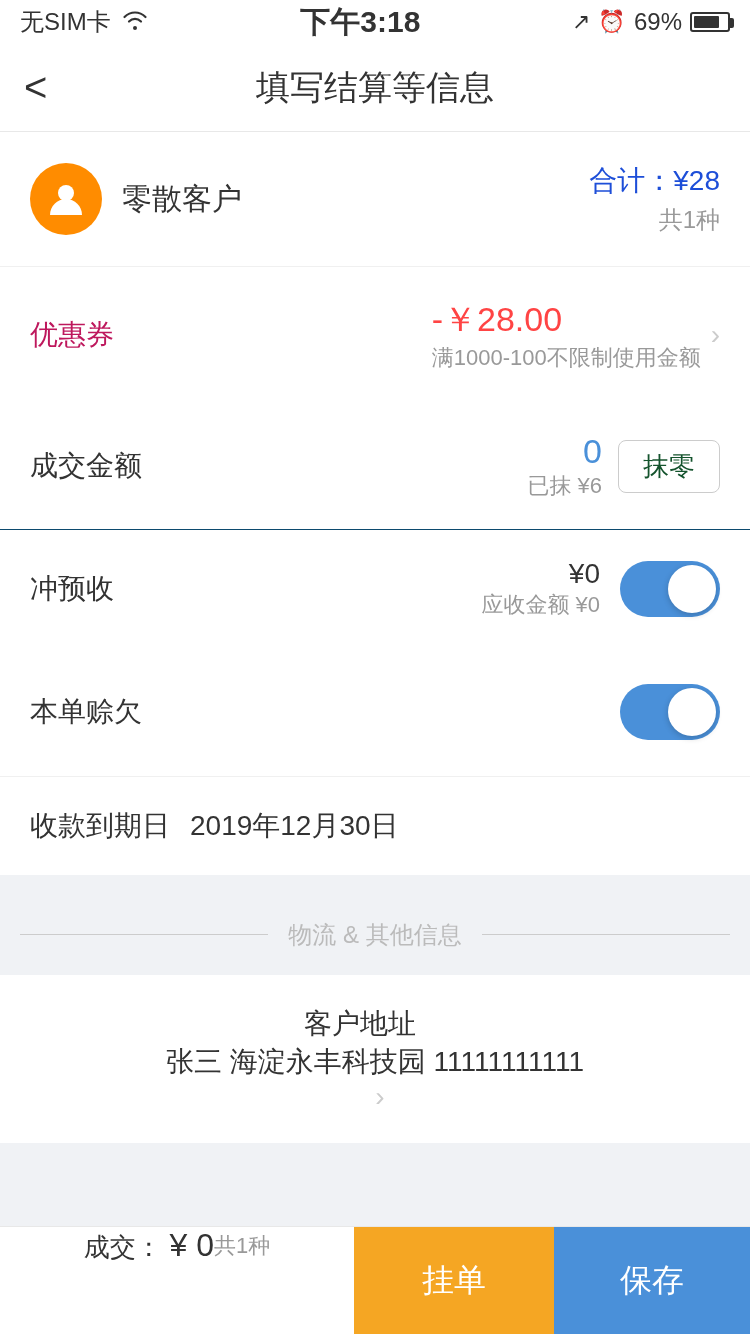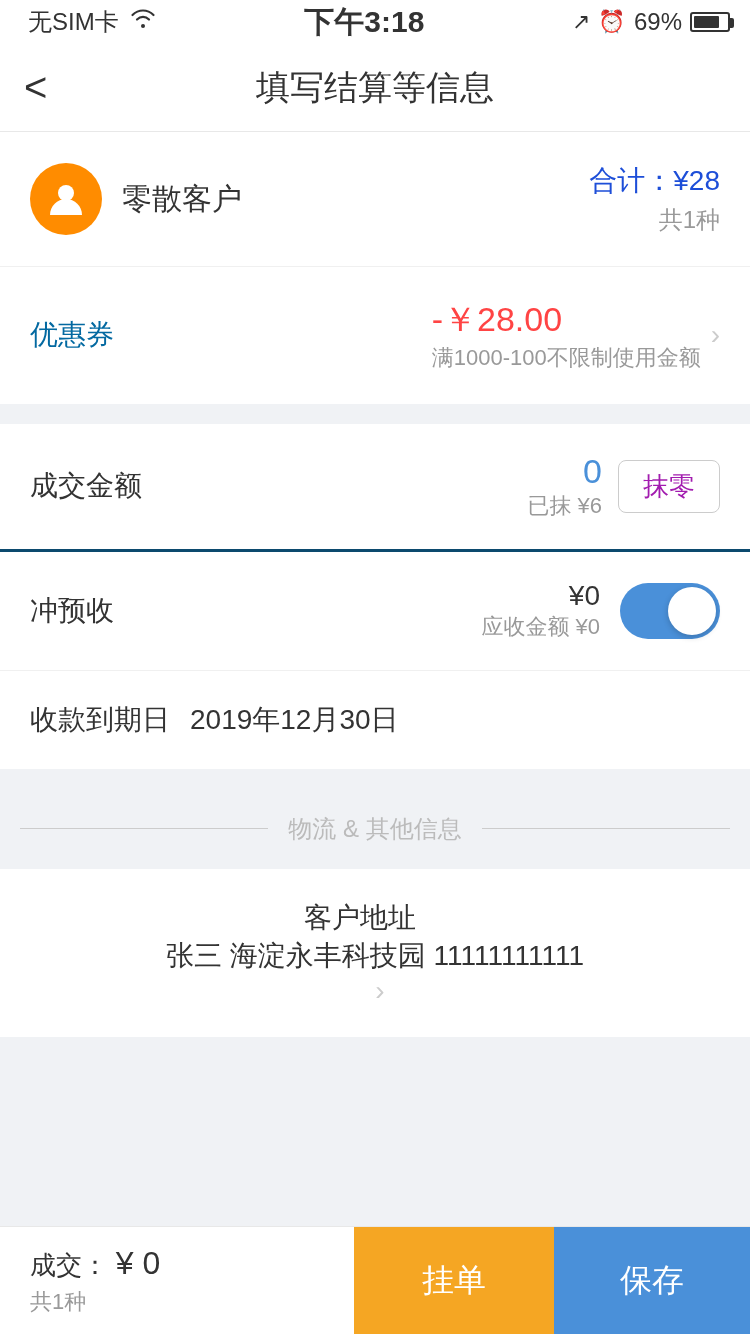--- a/index.html
+++ b/index.html
@@ -18,21 +18,21 @@
       width: 750px;
       height: 44px;
       background: #fff;
       display: flex;
       align-items: center;
       justify-content: space-between;
       padding: 0 20px;
       font-size: 24px;
       font-weight: 500;
     }
-    .status-left { display: flex; align-items: flex-start; gap: 10px; margin-left: 8px; }
+    .status-left { display: flex; align-items: center; gap: 10px; }
     .status-center { font-size: 30px; font-weight: 600; }
     .status-right { display: flex; align-items: center; gap: 8px; font-size: 24px; }
 
     
     .nav-bar {
       width: 750px;
       height: 88px;
       background: #fff;
       display: flex;
       align-items: center;
@@ -49,21 +49,20 @@
     }
     .nav-title {
       font-size: 34px;
       font-weight: 400;
       color: #333;
     }
 
     
     .section {
       background: #fff;
-      margin-bottom: 20px;
     }
 
     
     .customer-row {
       display: flex;
       align-items: center;
       justify-content: space-between;
       padding: 30px 30px;
       background: #fff;
     }
@@ -85,45 +84,45 @@
 
     
     .coupon-row {
       display: flex;
       align-items: center;
       justify-content: space-between;
       padding: 30px 30px;
       background: #fff;
       border-top: 1px solid #f0f0f0;
     }
-    .coupon-label { font-size: 28px; color: #0369a1; }
+    .coupon-label { font-size: 28px; color: #be185d; }
     .coupon-right { display: flex; align-items: center; gap: 10px; }
     .coupon-discount { font-size: 34px; color: #ff4444; font-weight: 500; }
     .coupon-desc { font-size: 22px; color: #999; text-align: right; line-height: 1.4; }
     .chevron-right { font-size: 28px; color: #ccc; }
 
     
     .form-section { background: #fff; }
     .form-row {
       display: flex;
       align-items: center;
       justify-content: space-between;
       padding: 28px 30px;
-      border-bottom: 3px solid #0c4a6e;
+      border-bottom: 1px solid #0c4a6e;
     }
     .form-row:last-child { border-bottom: none; }
     .form-label { font-size: 28px; color: #333; }
     .form-right { display: flex; align-items: center; gap: 16px; }
     .amount-value { font-size: 34px; color: #4a90d9; font-weight: 500; }
     .rounding-btn {
       border: 1px solid #ccc;
       border-radius: 8px;
       padding: 8px 24px;
       font-size: 26px;
-      color: #a21caf;
+      color: #14532d;
       background: #fff;
       cursor: pointer;
     }
     .sub-text { font-size: 22px; color: #999; text-align: right; }
     .form-right-col { text-align: right; }
 
     
     .precollect-row {
       display: flex;
       align-items: center;
@@ -225,21 +224,21 @@
       width: 750px;
       height: 108px;
       background: #fff;
       display: flex;
       align-items: stretch;
       border-top: 1px solid #e8e8e8;
     }
     .bottom-info {
       flex: 1;
       display: flex;
-      flex-direction: column;
+      flex-direction: row;
       justify-content: center;
       padding: 0 30px;
     }
     .bottom-deal { font-size: 26px; color: #333; }
     .bottom-deal-amount { font-size: 32px; color: #333; font-weight: 500; }
     .bottom-count { font-size: 22px; color: #999; margin-top: 4px; }
     .btn-pending {
       width: 200px;
       background: #f5a623;
       display: flex;
@@ -369,20 +368,26 @@
         <div class="precollect-receivable">应收金额 ¥0</div>
       </div>
       <div class="toggle">
         <div class="toggle-knob"></div>
       </div>
     </div>
   </div>
 </div>
 
 <div class="debt-section">
+  <div class="debt-row">
+    <span class="debt-label">本单赊欠</span>
+    <div class="toggle">
+      <div class="toggle-knob"></div>
+    </div>
+  </div>
   <div class="due-date-row">
     <span class="due-date-label">收款到期日</span>
     <span class="due-date-value">2019年12月30日</span>
   </div>
 </div>
 
 <div class="logistics-sep">
   <span class="logistics-sep-text">物流 &amp; 其他信息</span>
 </div>
 

